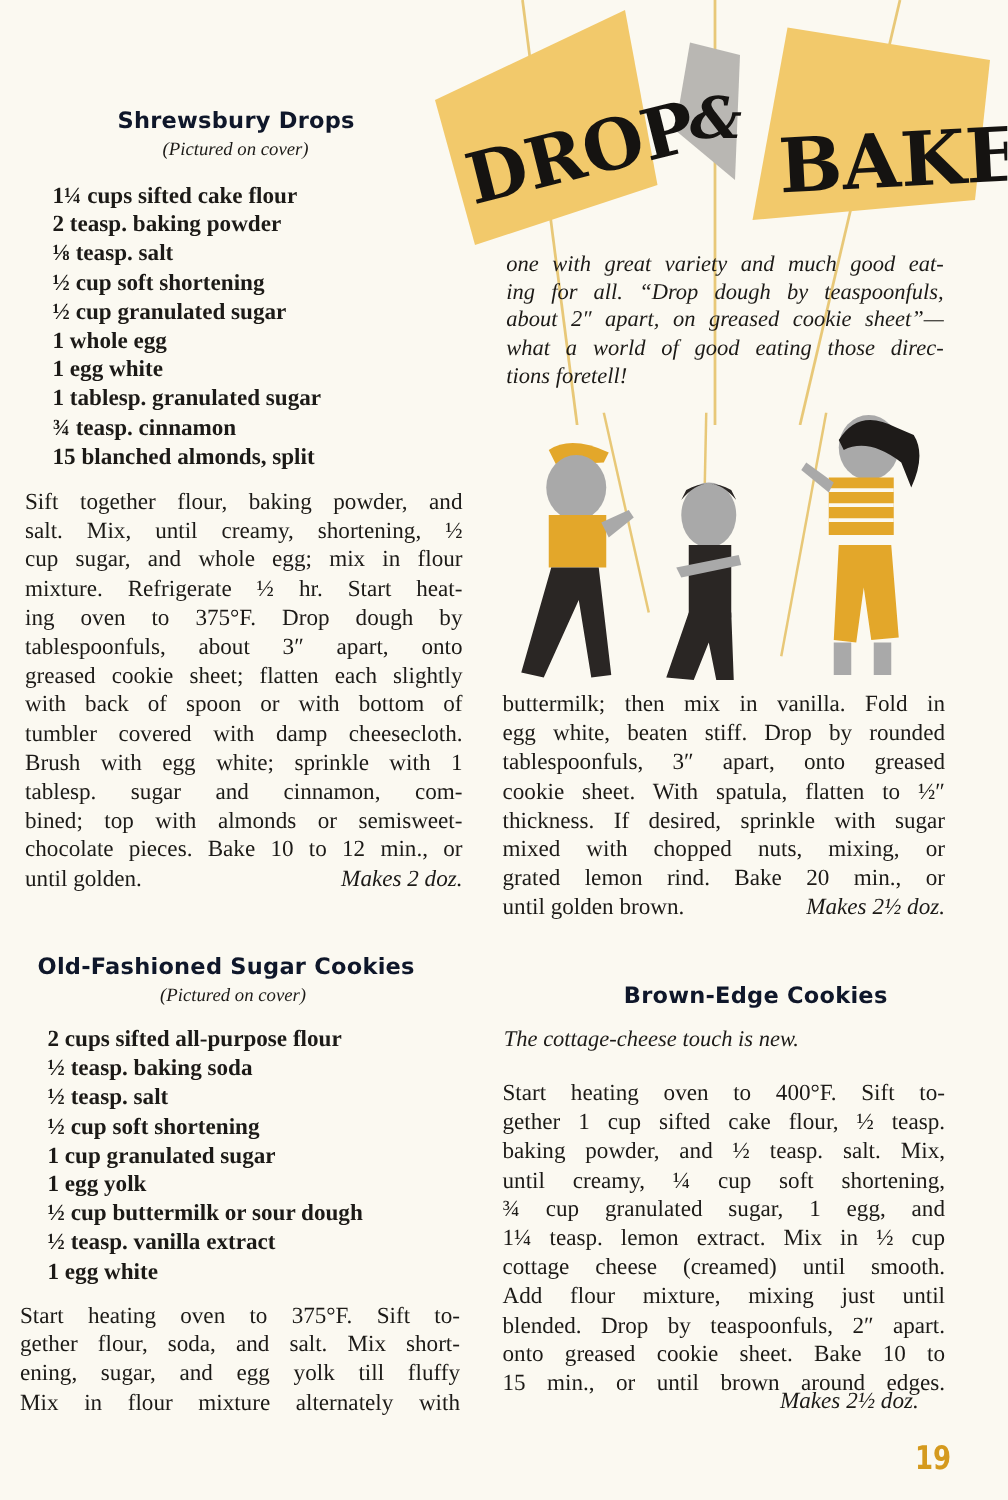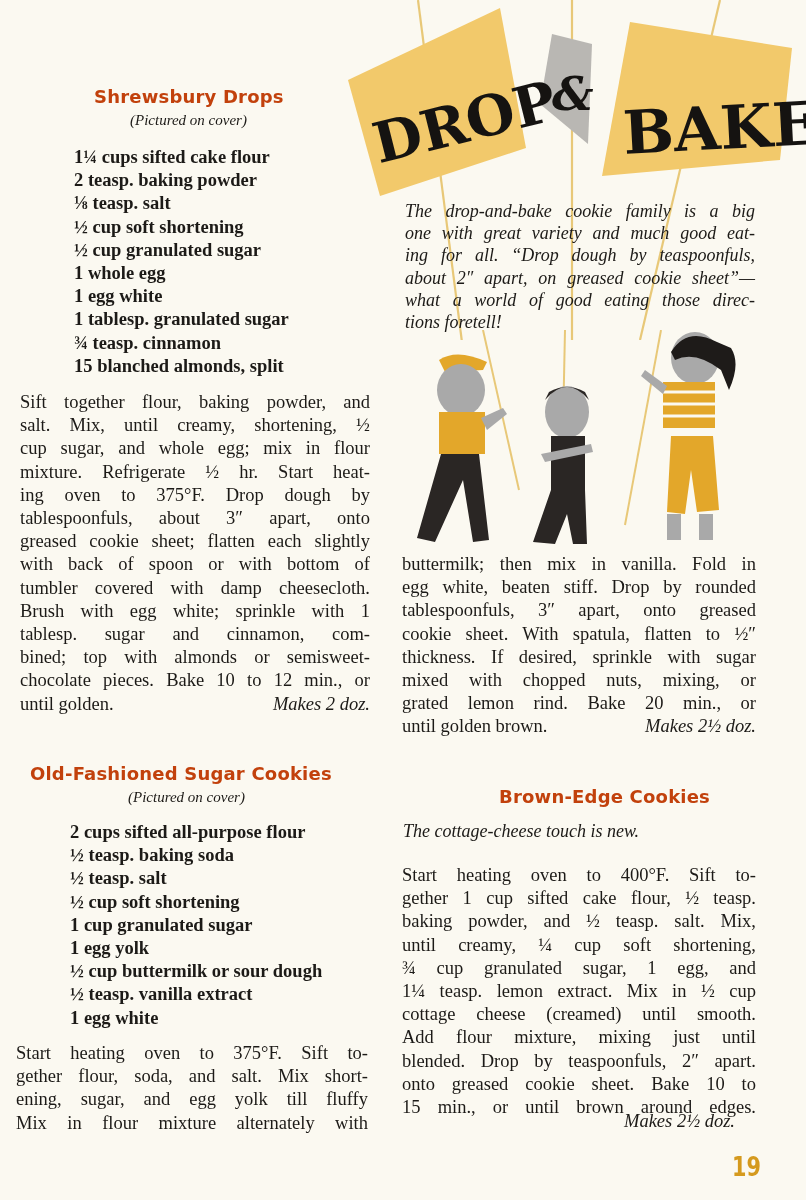--- a/index.html
+++ b/index.html
@@ -11,38 +11,38 @@
       position: relative;
     }
     .page { position: absolute; inset: 0; }
 
     .heading {
       position: absolute;
       font-family: "DejaVu Sans", "Liberation Sans", sans-serif;
       font-weight: bold;
       font-size: 18px;
       letter-spacing: 0.2px;
-      color: #c2410c;
+      color: #0f172a;
       white-space: nowrap;
     }
     .subnote {
       position: absolute;
       font-style: italic;
       font-size: 15px;
       white-space: nowrap;
     }
     .ingredients {
       position: absolute;
       list-style: none;
       font-weight: bold;
       font-size: 18.5px;
       line-height: 23.2px;
       white-space: nowrap;
     }
-    .ingredients li { display: block; margin-left: 32px; }
+    .ingredients li { display: block; }
     .para {
       position: absolute;
       font-size: 18.5px;
       line-height: 23.2px;
       text-align: justify;
       text-align-last: justify;
     }
     .para .line { display: block; text-align: justify; text-align-last: justify; white-space: nowrap; }
     .yield-line { display: flex; justify-content: space-between; white-space: nowrap; }
     .yield { font-style: italic; }
@@ -93,21 +93,20 @@
 
     <polygon points="212,34 252,44 248,144 200,104" fill="#b9b7b3"></polygon>
 
     <polygon points="290,22 452,48 440,160 262,176" fill="#f2c96b"></polygon>
     <text class="sign-text" x="30" y="150" font-size="56" transform="rotate(-14 90 120)">DROP</text>
     <text class="sign-text" x="212" y="110" font-size="46" font-style="italic" font-weight="normal">&amp;</text>
     <text class="sign-text" x="282" y="150" font-size="60" transform="rotate(-3 360 110)">BAKE</text>
   </svg>
 
   <div class="intro" style="left:405px; top:200px; width:350px;">
-    <span class="line">The drop-and-bake cookie family is a big</span>
     <span class="line">one with great variety and much good eat-</span>
     <span class="line">ing for all. “Drop dough by teaspoonfuls,</span>
     <span class="line">about 2″ apart, on greased cookie sheet”—</span>
     <span class="line">what a world of good eating those direc-</span>
     <span class="line last">tions foretell!</span>
   </div>
 
   <svg class="kids" viewBox="0 0 380 225" width="380" height="225">
     <g stroke="#e8c878" stroke-width="2" fill="none">
       <line x1="88" y1="0" x2="124" y2="160"></line>

